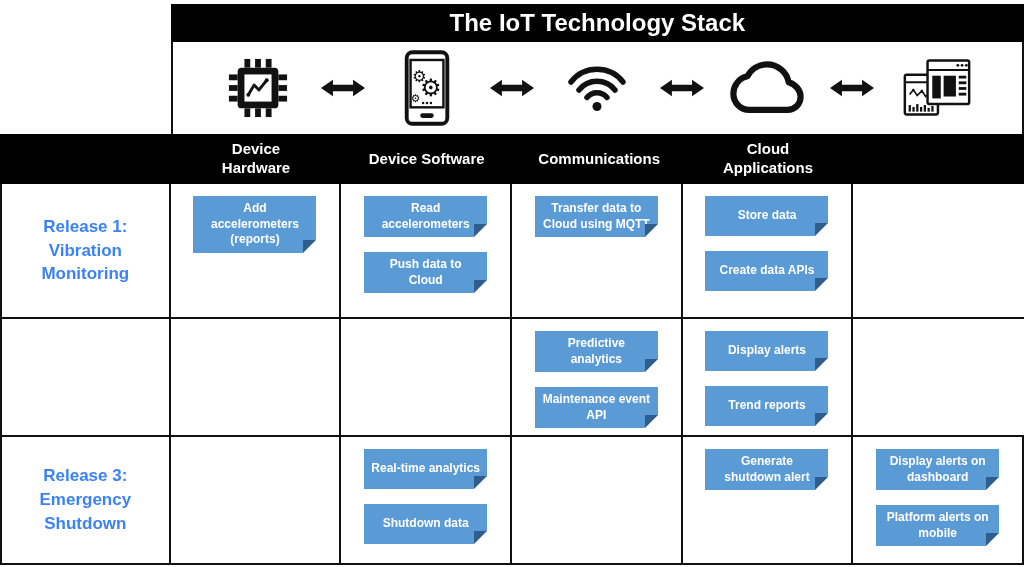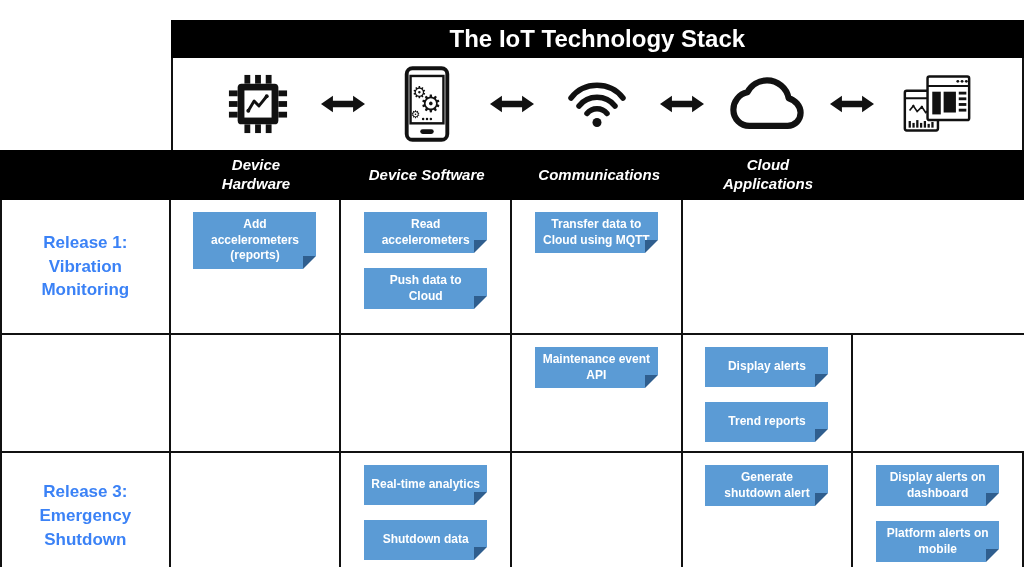--- a/index.html
+++ b/index.html
@@ -3,21 +3,21 @@
 <meta charset="utf-8">
 <style>
   html,body { margin:0; padding:0; background:#ffffff; }
   .stage {
     width:1024px; height:567px; position:relative; background:#fff;
     font-family:"Liberation Sans", sans-serif; overflow:hidden;
   }
   
   .top {
     display:grid; grid-template-columns:170.7px 1fr;
-    grid-template-rows:38px 92px; padding-top:20px;
+    grid-template-rows:38px 92px; padding-top:4px;
   }
   .title-bar {
     grid-column:2; grid-row:1; background:#000; color:#fff;
     text-align:center; line-height:38px; font-size:24px; font-weight:bold;
   }
   .icon-band {
     grid-column:2; grid-row:2; position:relative;
     border-left:2px solid #111; border-right:2px solid #111;
     display:grid; grid-template-columns:repeat(5,1fr);
     align-items:center; justify-items:center; background:#fff;
@@ -26,21 +26,21 @@
   .arrow {
     position:absolute; top:50%; transform:translate(-50%,-50%);
     width:44px; height:22px;
   }
   .arrow svg { display:block; width:44px; height:22px; }
   .a1{left:20%} .a2{left:40%} .a3{left:60%} .a4{left:80%}
 
   
   .header-band {
     display:grid; grid-template-columns:repeat(6,1fr);
-    background:#000; color:#fff; height:50px; align-items:center;font-style:italic;
+    background:#000; color:#fff; height:50px; align-items:center;
   }
   .header-cell { display:flex; justify-content:center; }
   .header-cell span {
     max-width:118px; text-align:center; font-weight:bold;
     font-size:15px; line-height:1.25;
   }
 
   
   .row { display:grid; grid-template-columns:repeat(6,1fr); border-bottom:2px solid #111; }
   .r1{height:133px} .r2{height:116px} .r3{height:126px}
@@ -210,27 +210,32 @@
     <div class="cell notes">
       <div class="note">Add accelerometers (reports)</div>
     </div>
     <div class="cell notes">
       <div class="note">Read accelerometers</div>
       <div class="note">Push data to Cloud</div>
     </div>
     <div class="cell notes">
       <div class="note">Transfer data to Cloud using MQTT</div>
     </div>
+    <div class="cell notes">
+      <div class="note">Store data</div>
+      <div class="note">Create data APIs</div>
+    </div>
   </div>
 
   <div class="row r2">
     <div class="cell notes"></div>
     <div class="cell notes"></div>
     <div class="cell notes"></div>
     <div class="cell notes">
+      <div class="note">Predictive analytics</div>
       <div class="note">Maintenance event API</div>
     </div>
     <div class="cell notes">
       <div class="note">Display alerts</div>
       <div class="note">Trend reports</div>
     </div>
   </div>
 
   <div class="row r3">
     <div class="cell label-cell">Release 3:

